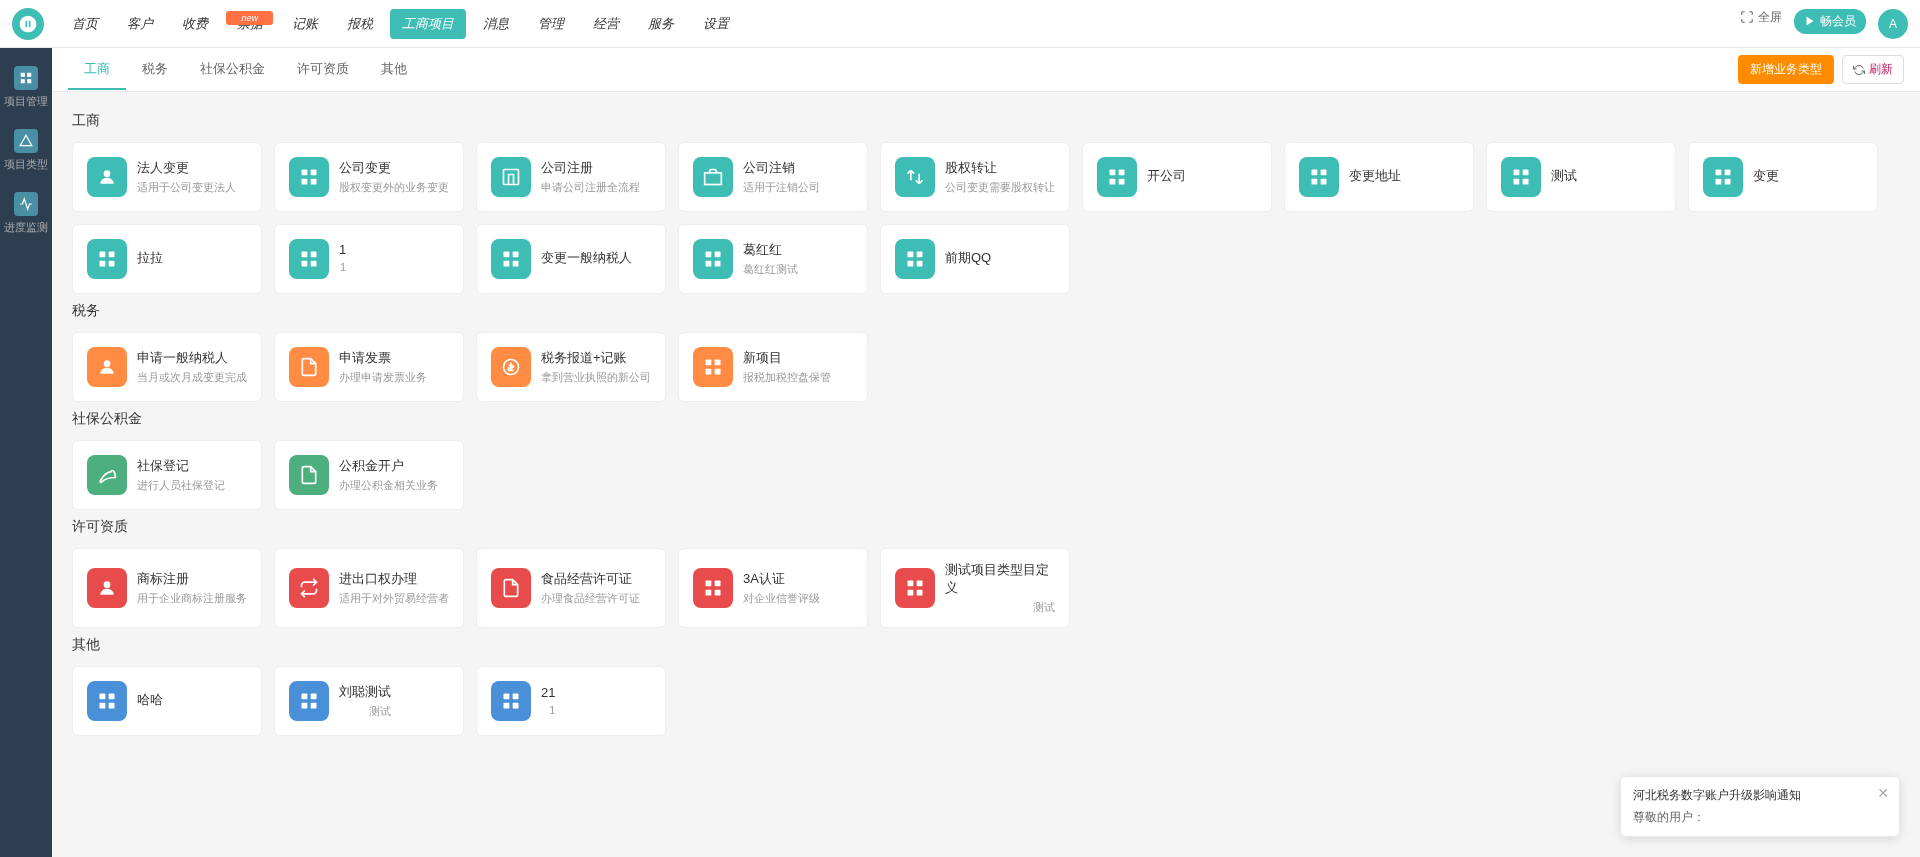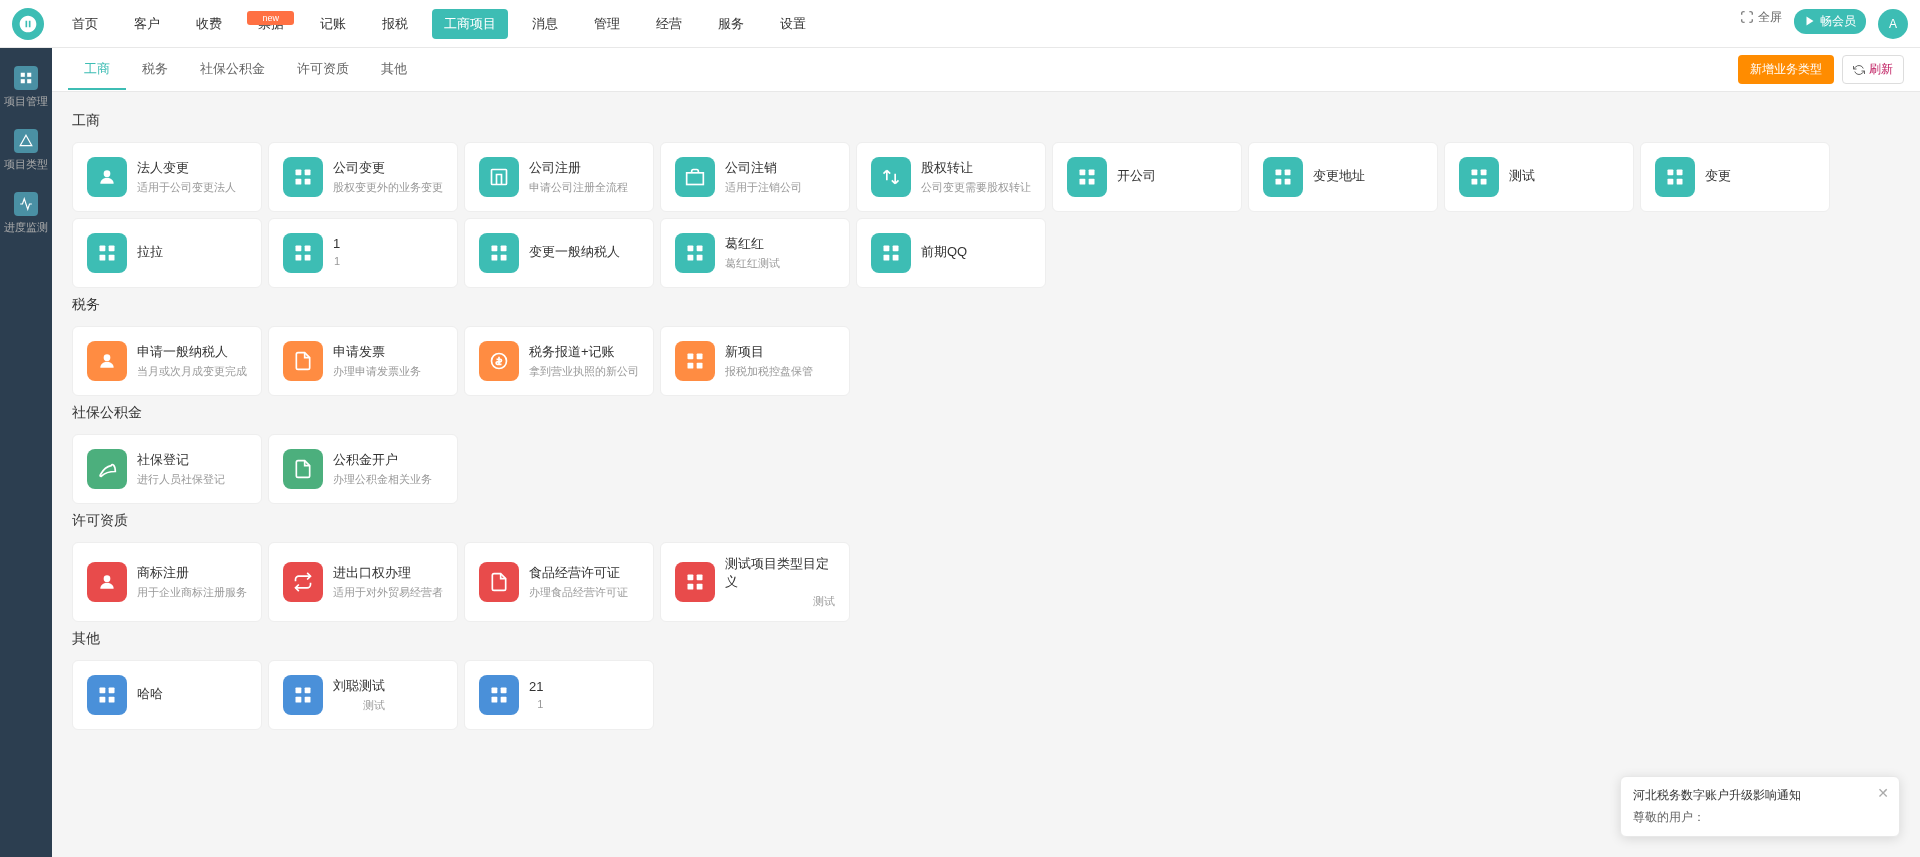--- a/index.html
+++ b/index.html
@@ -19,21 +19,21 @@
     }
     .logo {
       width: 32px; height: 32px;
       background: #3dbdb4;
       border-radius: 50%;
       display: flex; align-items: center; justify-content: center;
       margin-right: 16px;
       flex-shrink: 0;
     }
     .logo svg { width: 20px; height: 20px; }
-    .nav-items { display: flex; align-items: center; flex: 1; gap: 12px; }
+    .nav-items { display: flex; align-items: center; flex: 1; gap: 5px; font-style: italic; }
     .nav-item {
       padding: 6px 12px;
       cursor: pointer;
       color: #333;
       font-size: 13px;
       border-radius: 4px;
       position: relative;
       white-space: nowrap;
     }
     .nav-item.active {
@@ -161,21 +161,21 @@
       color: #333;
       font-weight: 500;
       margin-bottom: 12px;
       margin-top: 4px;
     }
     .section-title:not(:first-child) { margin-top: 20px; }
 
     .cards-grid {
       display: flex;
       flex-wrap: wrap;
-      gap: 6px;
+      gap: 12px;
       margin-bottom: 8px;
     }
 
     .card {
       background: #fff;
       border-radius: 6px;
       padding: 12px 14px;
       width: 190px;
       min-height: 70px;
       display: flex;
@@ -638,20 +638,34 @@
             <div class="card">
               <div class="card-icon red">
                 <svg width="20" height="20" viewBox="0 0 24 24" fill="white">
                   <rect x="3" y="3" width="7" height="7" rx="1"></rect>
                   <rect x="14" y="3" width="7" height="7" rx="1"></rect>
                   <rect x="3" y="14" width="7" height="7" rx="1"></rect>
                   <rect x="14" y="14" width="7" height="7" rx="1"></rect>
                 </svg>
               </div>
               <div class="card-text">
+                <div class="card-title">3A认证</div>
+                <div class="card-desc">对企业信誉评级</div>
+              </div>
+            </div>
+            <div class="card">
+              <div class="card-icon red">
+                <svg width="20" height="20" viewBox="0 0 24 24" fill="white">
+                  <rect x="3" y="3" width="7" height="7" rx="1"></rect>
+                  <rect x="14" y="3" width="7" height="7" rx="1"></rect>
+                  <rect x="3" y="14" width="7" height="7" rx="1"></rect>
+                  <rect x="14" y="14" width="7" height="7" rx="1"></rect>
+                </svg>
+              </div>
+              <div class="card-text">
                 <div class="card-title">测试项目类型目定义</div>
                 <div class="card-desc">测试</div>
               </div>
             </div>
           </div>
         </div>
         <div>
           <div class="section-title">其他</div>
           <div class="cards-grid">
             <div class="card">

